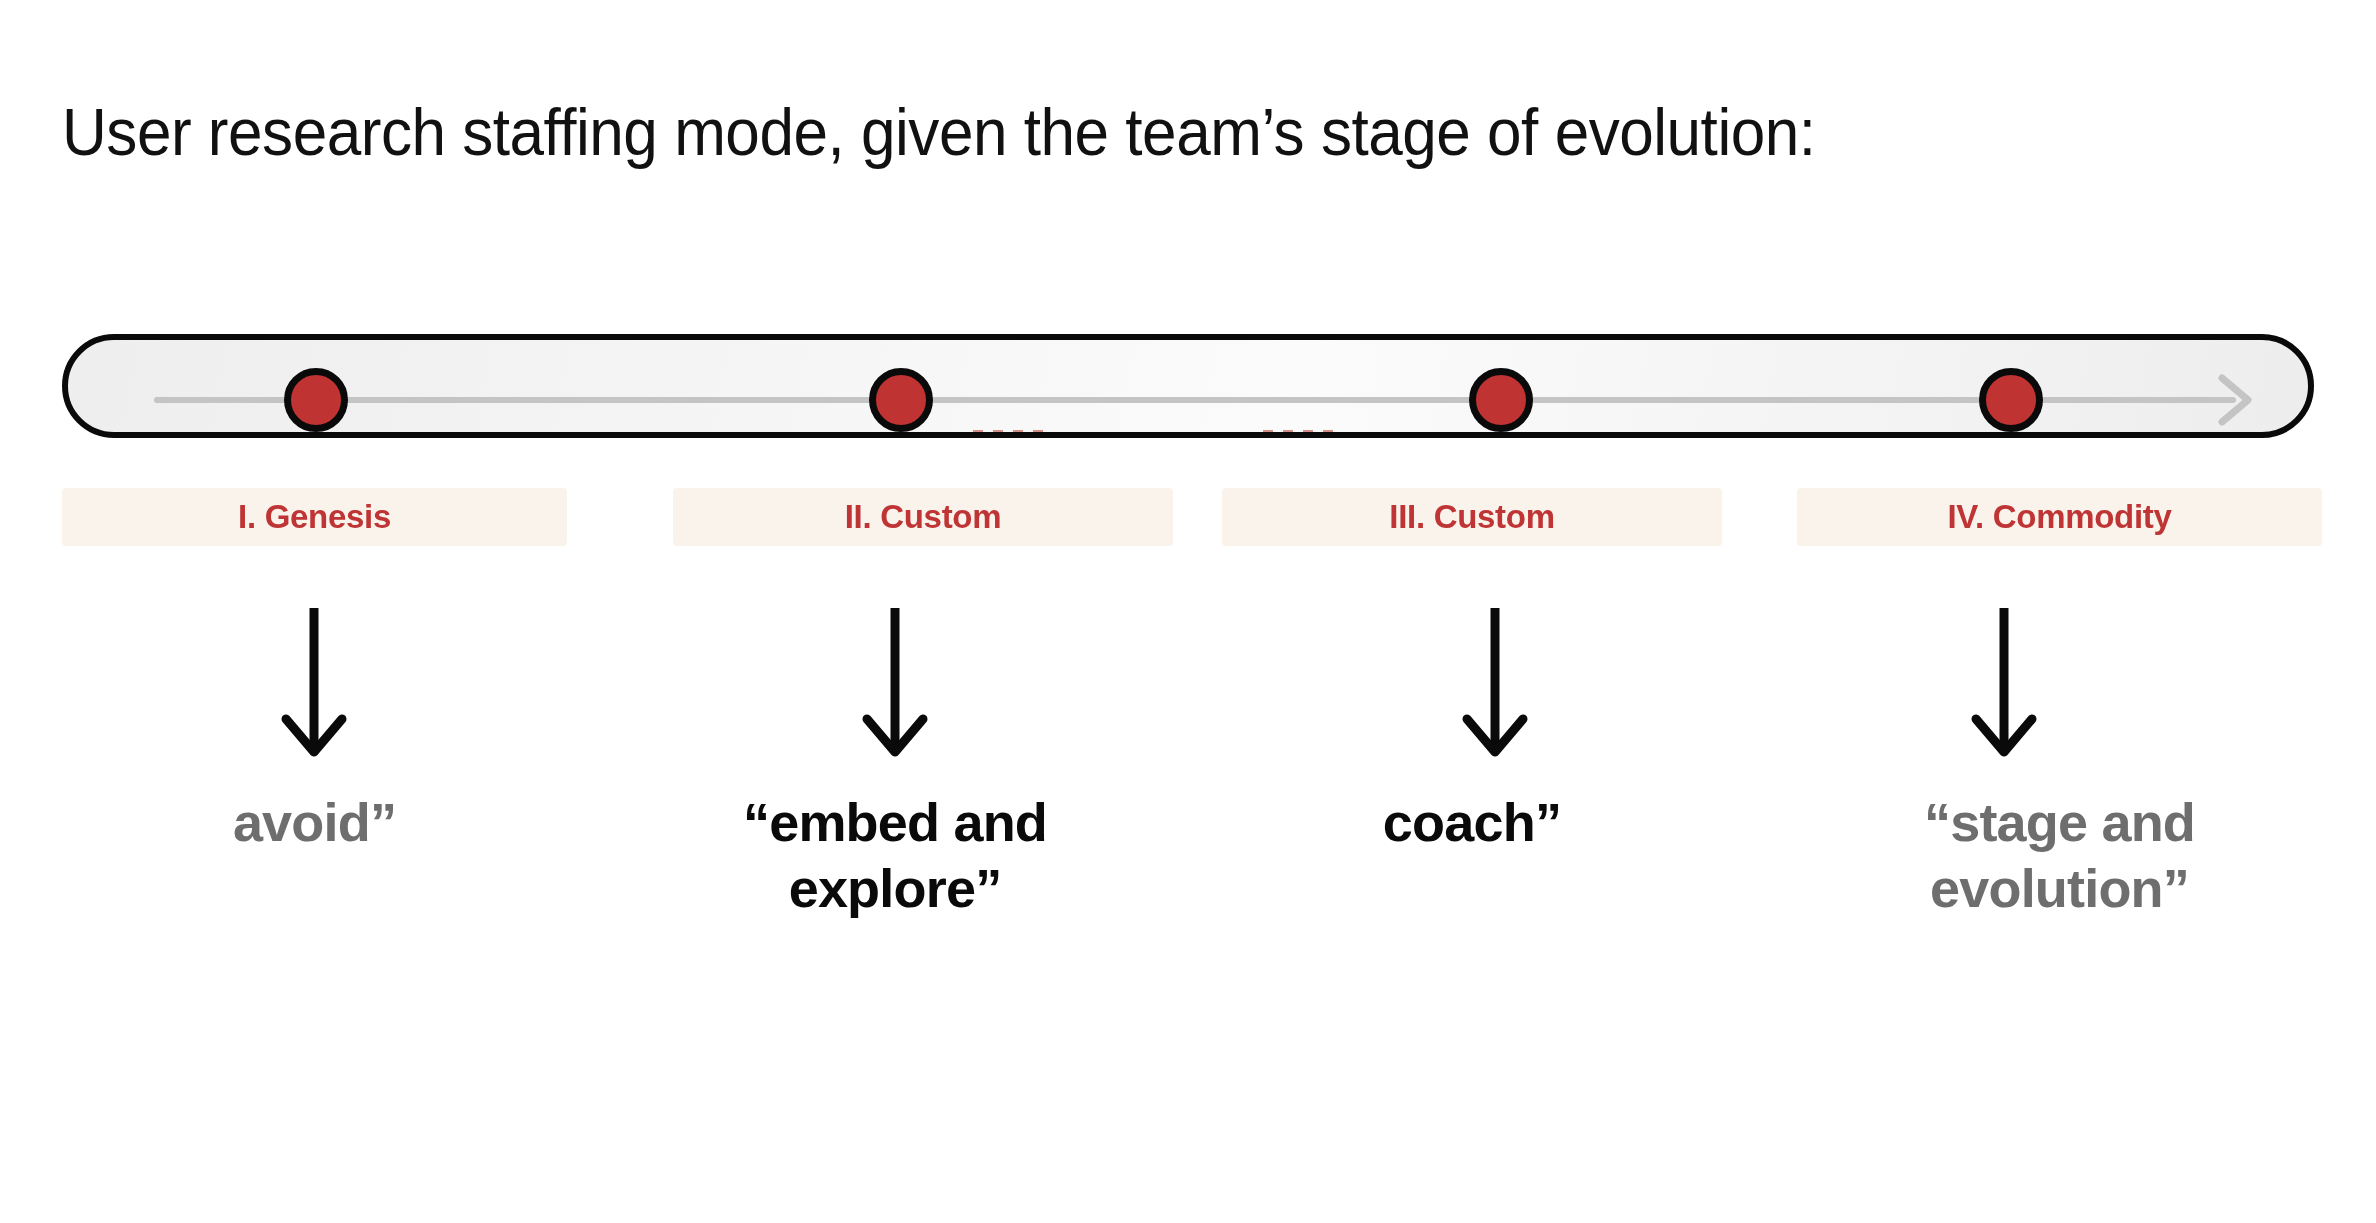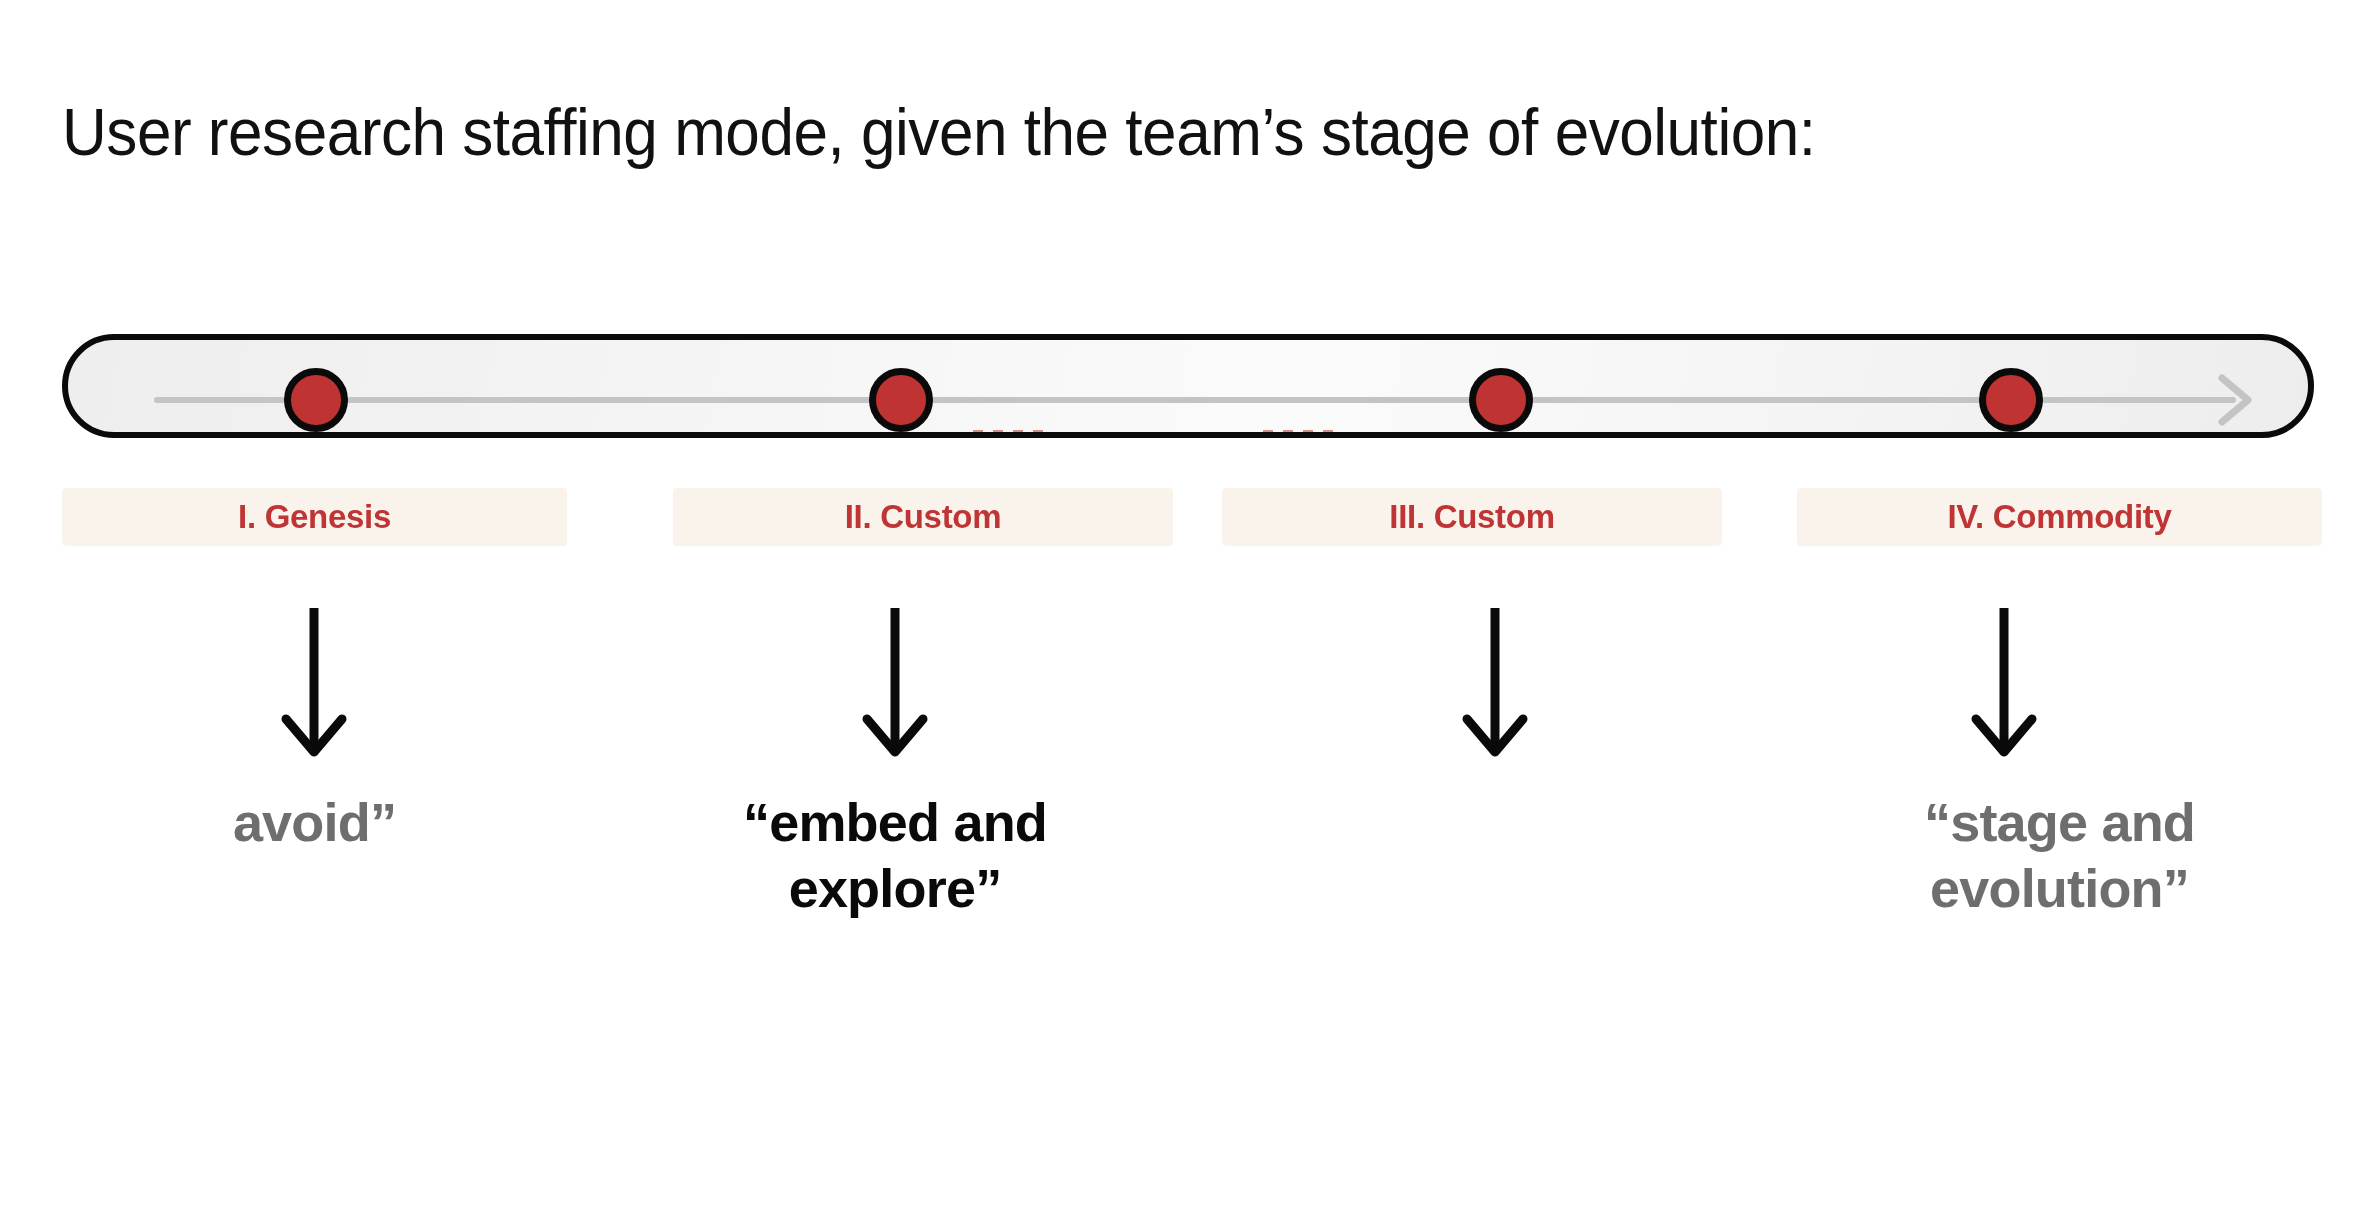--- a/index.html
+++ b/index.html
@@ -235,19 +235,20 @@
   </div>
 
   <div class="quote dim q-0">
     <span class="line">avoid”</span>
   </div>
   <div class="quote strong q-1">
     <span class="line">“embed and</span>
     <span class="line">explore”</span>
   </div>
   <div class="quote strong q-2">
+    <span class="line">coach”</span>
   </div>
   <div class="quote dim q-3">
     <span class="line">“stage and</span>
     <span class="line">evolution”</span>
   </div>
 
 </div>
 
 </body></html>

